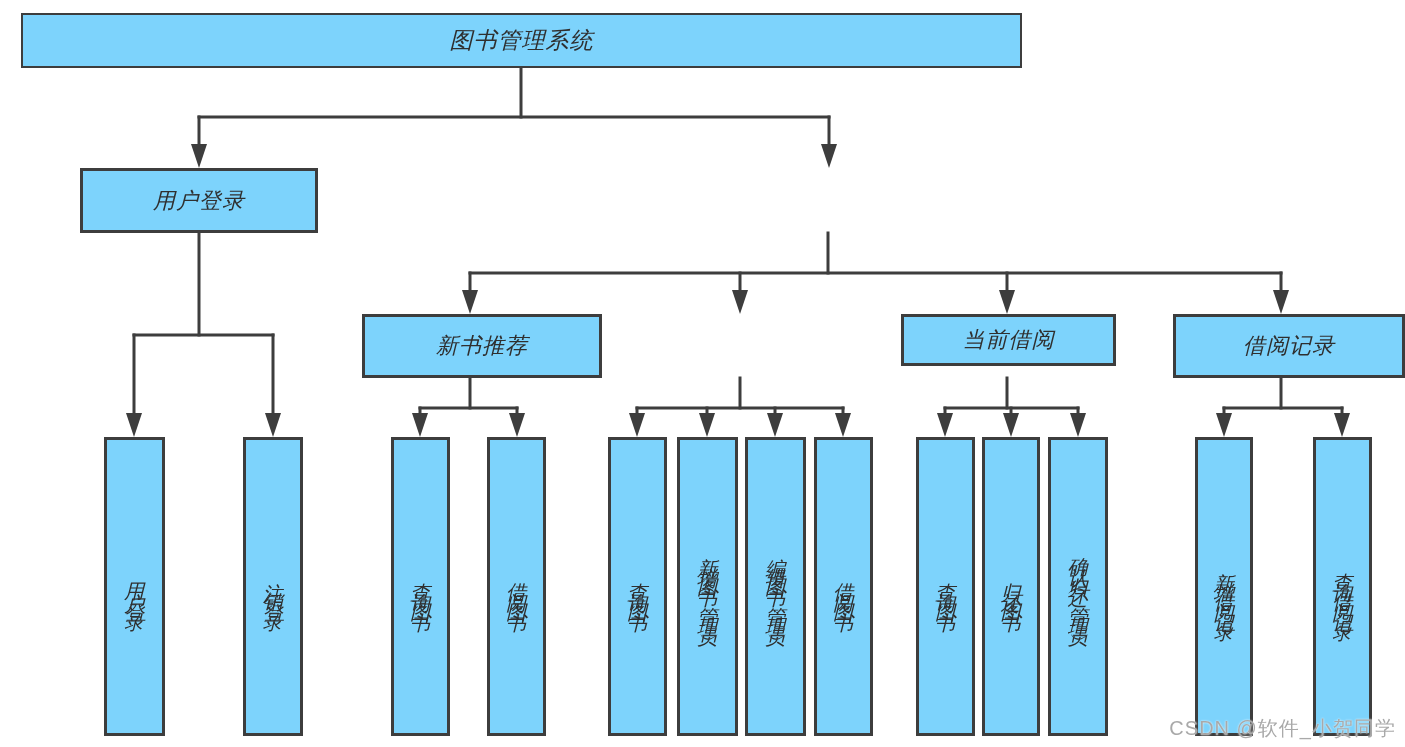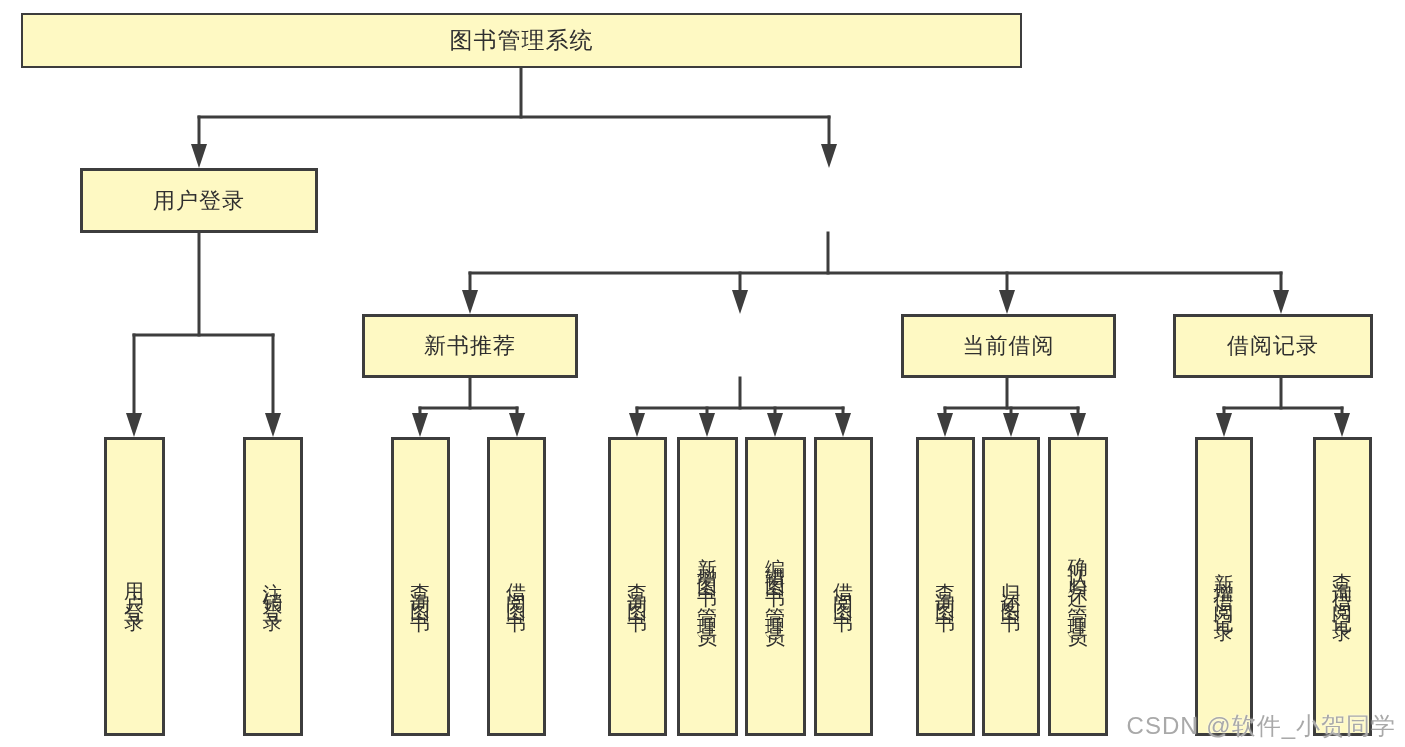--- a/index.html
+++ b/index.html
@@ -1,32 +1,32 @@
 <!DOCTYPE html>
 <html style="--line: #3d3d3d; --text: #2f2f2f; --wm: #a9a9a9; --bg: #ffffff;"><head>
 <meta charset="utf-8">
 <style>
   html,body{margin:0;padding:0;}
   body{background:#ffffff;font-family:"Liberation Sans",sans-serif;}
   #canvas{position:relative;width:1405px;height:747px;background:var(--bg,#fff);overflow:hidden;}
   #connectors{position:absolute;left:0;top:0;z-index:0;}
   .box{
     position:absolute;box-sizing:border-box;z-index:1;
-    background:#fef9c3;border:3px solid var(--line,#3d3d3d);
+    background:#7dd3fc;border:3px solid var(--line,#3d3d3d);
     display:flex;align-items:center;justify-content:center;
-    color:var(--text,#2f2f2f);font-size:22px;letter-spacing:1px;
+    color:var(--text,#2f2f2f);font-size:22px;letter-spacing:1px;font-style:italic;
   }
   .root-box{border-width:2px;font-size:23px;}
   .vbox{
     writing-mode:vertical-rl;text-orientation:mixed;
     font-size:20px;letter-spacing:10px;line-height:1;
   }
   #watermark{
     position:absolute;right:9px;bottom:5px;z-index:2;
-    color:var(--wm,#a9a9a9);font-size:24px;letter-spacing:1px;
+    color:var(--wm,#a9a9a9);font-size:20px;letter-spacing:1px;
     text-shadow:0 0 2px #ffffff;
   }
 </style>
 </head>
 <body>
 
 <div id="canvas">
 
   <svg id="connectors" width="1405" height="747">
       <line x1="521" y1="68" x2="521" y2="117" stroke="#3d3d3d" stroke-width="3" stroke-linecap="square"></line>
@@ -80,23 +80,23 @@
       <line x1="1224" y1="408" x2="1224" y2="423" stroke="#3d3d3d" stroke-width="3" stroke-linecap="square"></line>
       <polygon points="1216,413 1232,413 1224,437" fill="#3d3d3d"></polygon>
       <line x1="1342" y1="408" x2="1342" y2="423" stroke="#3d3d3d" stroke-width="3" stroke-linecap="square"></line>
       <polygon points="1334,413 1350,413 1342,437" fill="#3d3d3d"></polygon>
     </svg>
 
   <div class="box root-box" style="left:21px;top:13px;width:1001px;height:55px">图书管理系统</div>
 
   <div class="box" style="left:80px;top:168px;width:238px;height:65px">用户登录</div>
 
-  <div class="box" style="left:362px;top:314px;width:216px;height:64px">新书推荐</div>
-  <div class="box" style="left:901px;top:314px;width:215px;height:64px">当前借阅</div>
-  <div class="box" style="left:1173px;top:314px;width:200px;height:64px">借阅记录</div>
+  <div class="box" style="left:362px;top:314px;width:240px;height:64px">新书推荐</div>
+  <div class="box" style="left:901px;top:314px;width:215px;height:52px">当前借阅</div>
+  <div class="box" style="left:1173px;top:314px;width:232px;height:64px">借阅记录</div>
 
   <div class="box vbox" style="left:104px;top:437px;width:61px;height:299px">用户登录</div>
   <div class="box vbox" style="left:243px;top:437px;width:60px;height:299px">注销登录</div>
 
   <div class="box vbox" style="left:391px;top:437px;width:59px;height:299px">查询图书</div>
   <div class="box vbox" style="left:487px;top:437px;width:59px;height:299px">借阅图书</div>
 
   <div class="box vbox" style="left:608px;top:437px;width:59px;height:299px">查询图书</div>
   <div class="box vbox" style="left:677px;top:437px;width:61px;height:299px">新增图书（管理员）</div>
   <div class="box vbox" style="left:745px;top:437px;width:61px;height:299px">编辑图书（管理员）</div>

